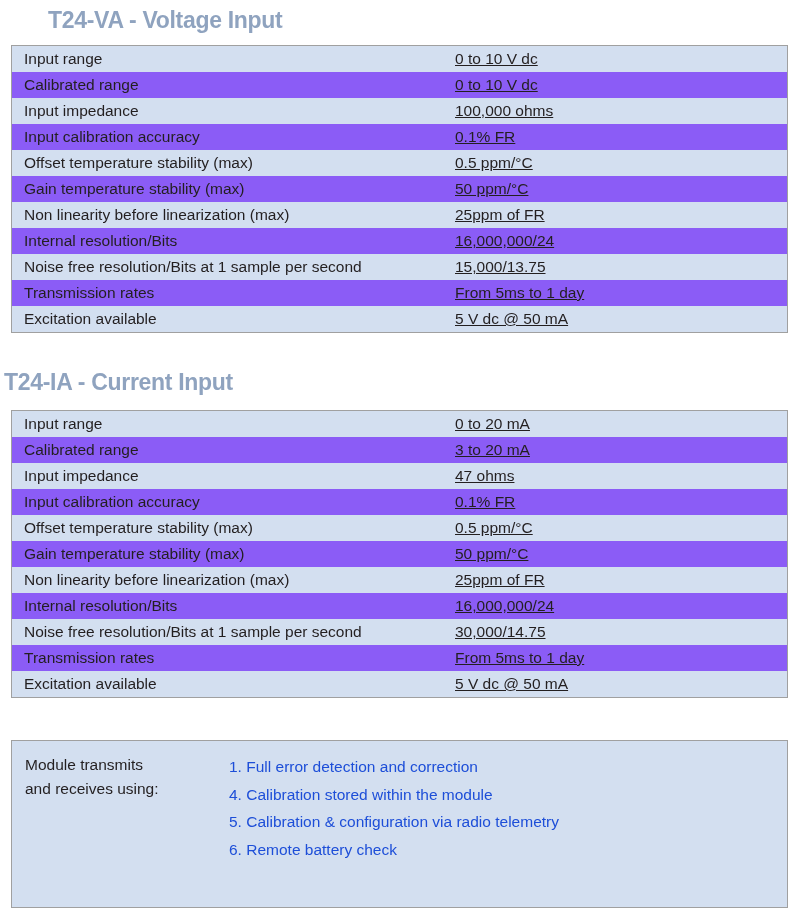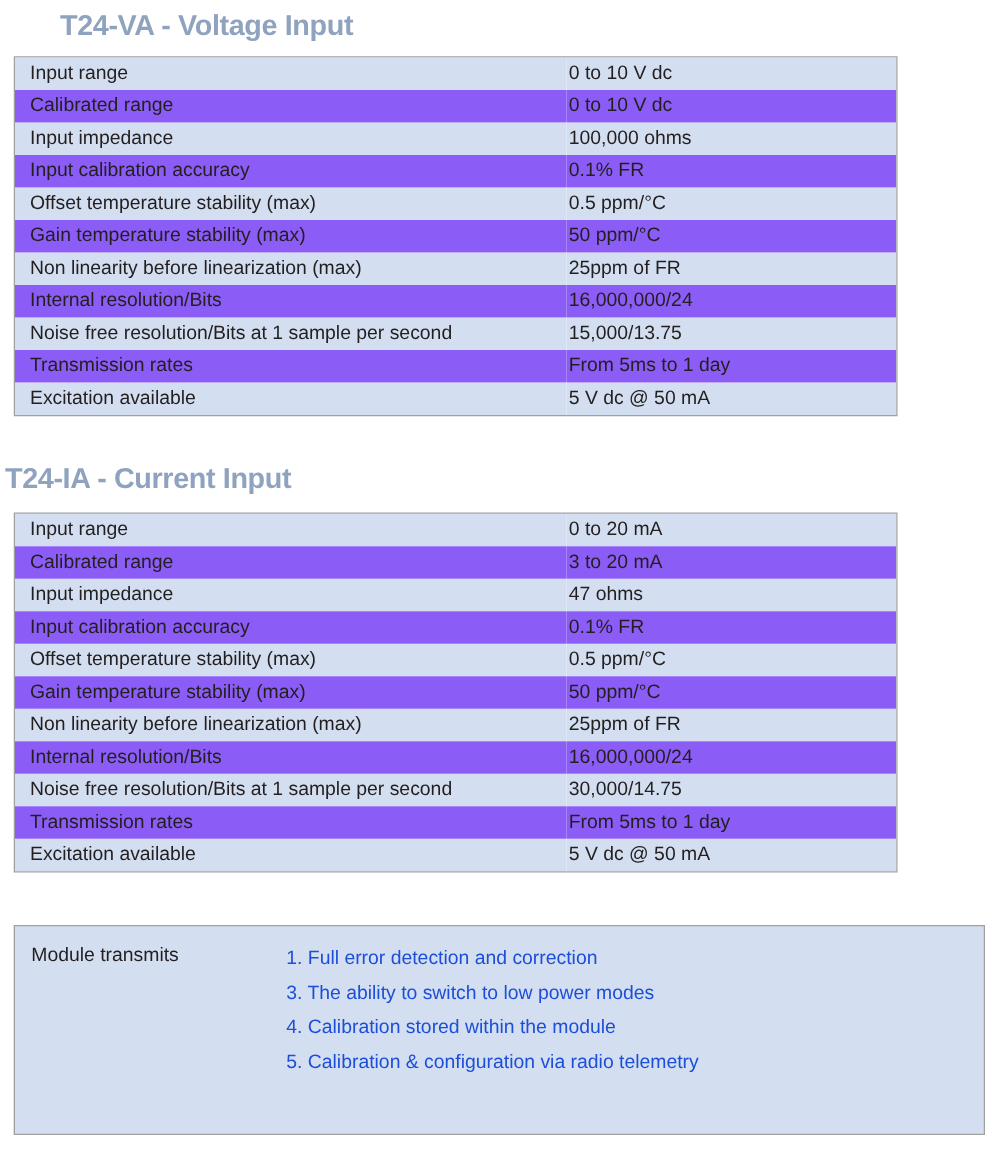--- a/index.html
+++ b/index.html
@@ -41,21 +41,21 @@
   .title-2 {
     position: absolute;
     left: 4px;
     top: 356px;
   }
 
   
   .spec-table {
     position: absolute;
     left: 11px;
-    width: 707px;
+    width: 777px;
     border: 1px solid #a0a0a0;
     border-collapse: collapse;
     box-sizing: border-box;
     background: #ffffff;
   }
   .table-1 { top: 45px; }
   .table-2 { top: 410px; }
 
   .spec-table table {
     width: 100%;
@@ -75,20 +75,21 @@
   .spec-table tr.even td { background: #8b5cf6; }
 
   td.cell-label {
     width: 441px;
     padding-left: 12px;
     box-sizing: border-box;
   }
   td.cell-value {
     padding-left: 2px;
     box-sizing: border-box;
+    text-decoration: underline;
   }
 
   
   .feature-box {
     position: absolute;
     left: 11px;
     top: 740px;
     width: 777px;
     height: 168px;
     box-sizing: border-box;
@@ -234,23 +235,24 @@
           <td class="cell-value">5 V dc @ 50 mA</td>
         </tr>
       </tbody>
     </table>
   </div>
 
   <div class="feature-box">
     <div class="feature-inner">
       <div class="feature-caption">
         <span class="cap-line">Module transmits</span>
+        <span class="cap-line">and receives using:</span>
       </div>
       <ul class="feature-list">
         <li>1. Full error detection and correction</li>
-        <li>3. The ability to  switch to low power modes</li>
         <li>4. Calibration stored within the module</li>
         <li>5. Calibration &amp; configuration via radio telemetry</li>
+        <li>6. Remote battery check</li>
       </ul>
     </div>
   </div>
 
 </div>
 
 </body></html>

